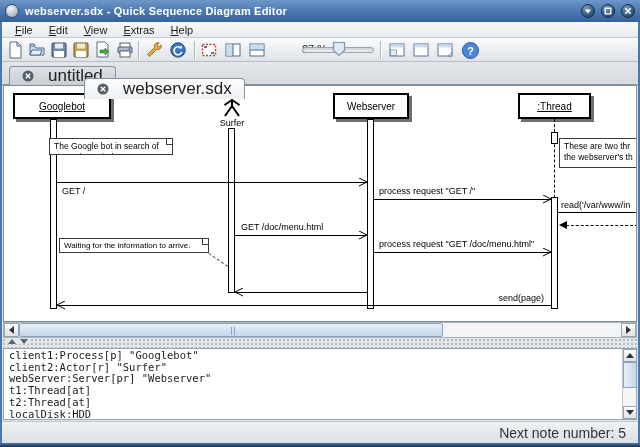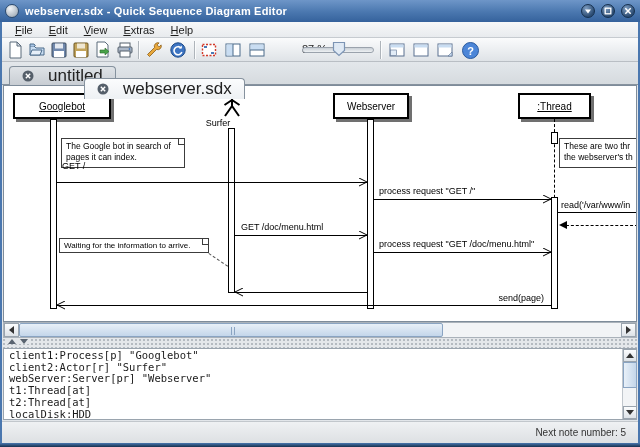--- a/index.html
+++ b/index.html
@@ -110,21 +110,21 @@
     background:#f2f4f6; border-left:1px solid #c0c6cc; }
   .vbtn { position:absolute; left:0; width:14px; height:13px;
     background:linear-gradient(#fcfdfe,#dde2e7); border:1px solid #9aa4ae;
     display:flex; align-items:center; justify-content:center; }
   .vthumb { position:absolute; left:0; top:13px; width:14px; height:26px;
     background:linear-gradient(90deg,#e8f0f8,#c4d6ea); border:1px solid #8aa4c2; }
   
   .statusbar { position:absolute; left:2px; top:421px; width:636px; height:22px;
     background:linear-gradient(#eff1f3,#dde0e3); border-top:1px solid #c2c7cc;
     display:flex; align-items:center; justify-content:flex-end; padding-right:12px;
-    font-size:10px; color:#333; }
+    font-size:14px; color:#333; }
 </style>
 </head>
 <body>
 
 <div class="win">
 
   <div class="titlebar">
     <span class="app-icon"></span>
     <span class="title-text">webserver.sdx - Quick Sequence Diagram Editor</span>
     <span class="winbtn">
@@ -289,51 +289,51 @@
 
   <div class="diagram">
 
     <div class="headbox" style="left:9px;top:7px;width:98px;height:26px">
       <span class="u">Googlebot</span>
     </div>
     <svg style="position:absolute;left:214px;top:5px" width="28" height="27" viewBox="0 0 28 27">
       <circle cx="14" cy="4" r="3" fill="#fff" stroke="#000" stroke-width="1.6"></circle>
       <path d="M14 7v8M14 9L6.5 14M14 9l7.5 5M14 15l-7 10M14 15l7 10" fill="none" stroke="#000" stroke-width="2"></path>
     </svg>
-    <div class="actor-label" style="left:192px;top:32px;width:44px">Surfer</div>
+    <div class="actor-label" style="left:206px;top:32px;width:44px">Surfer</div>
     <div class="headbox" style="left:514px;top:7px;width:73px;height:26px">
       <span class="u">:Thread</span>
     </div>
     <div class="headbox" style="left:329px;top:7px;width:76px;height:26px">
       <span>Webserver</span>
     </div>
 
     <div class="dashline-v" style="left:550px;top:33px;height:190px"></div>
     <div class="bar" style="left:46px;top:33px;height:190px"></div>
     <div class="bar" style="left:224px;top:42px;height:165px"></div>
     <div class="bar" style="left:363px;top:33px;height:190px"></div>
     <div class="bar" style="left:547px;top:46px;height:12px"></div>
     <div class="bar" style="left:547px;top:111px;height:112px"></div>
 
-    <div class="note" style="left:57px;top:52px;width:124px;height:30px">
+    <div class="note" style="left:45px;top:52px;width:124px;height:17px">
       <span class="fold"></span>
       <span>The Google bot in search of</span><br>
       <span>pages it can index.</span>
     </div>
     <div class="note" style="left:555px;top:52px;width:112px;height:30px">
       <span>These are two thr</span><br>
       <span>the webserver's th</span>
     </div>
     <div class="note" style="left:55px;top:152px;width:150px;height:15px;font-size:8px;line-height:10px">
       <span class="fold"></span>
       <span>Waiting for the information to arrive.</span>
     </div>
     <div class="note-anchor" style="left:205px;top:167px;width:23px;transform:rotate(34deg)"></div>
 
-    <div class="msg-label" style="left:58px;top:75px">GET /</div>
+    <div class="msg-label" style="left:58px;top:100px">GET /</div>
     <div class="msg-line" style="left:53px;top:96px;width:310px"></div>
     <svg class="ahead" style="left:355px;top:92px" width="9" height="9">
         <path d="M0 0L8 4L0 8" fill="none" stroke="#000"></path>
       </svg>
 
     <div class="msg-label" style="left:375px;top:100px">process request "GET /"</div>
     <div class="msg-line" style="left:370px;top:113px;width:177px"></div>
     <svg class="ahead" style="left:539px;top:109px" width="9" height="9">
         <path d="M0 0L8 4L0 8" fill="none" stroke="#000"></path>
       </svg>

